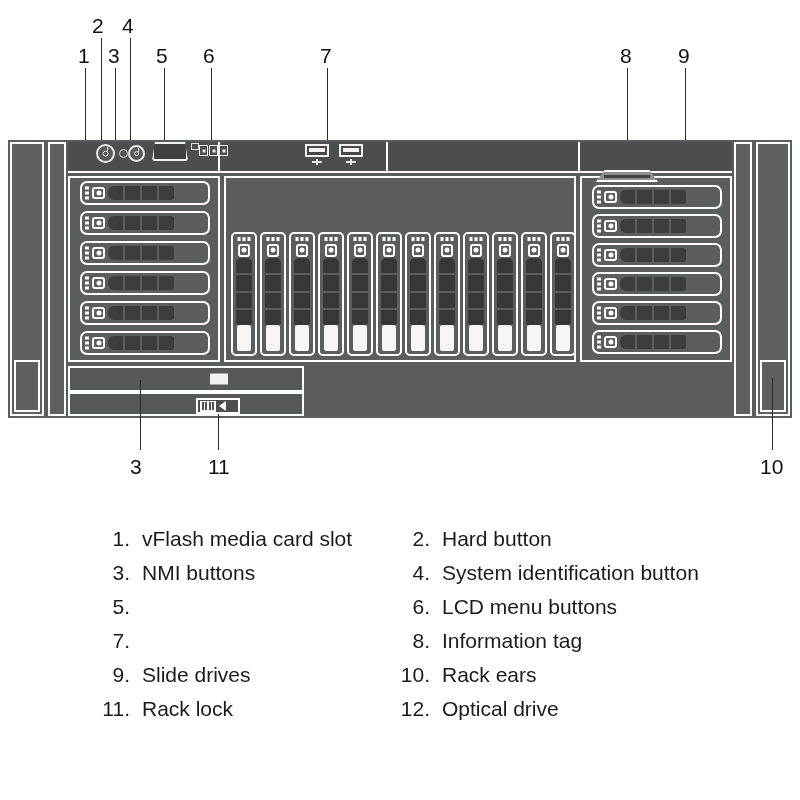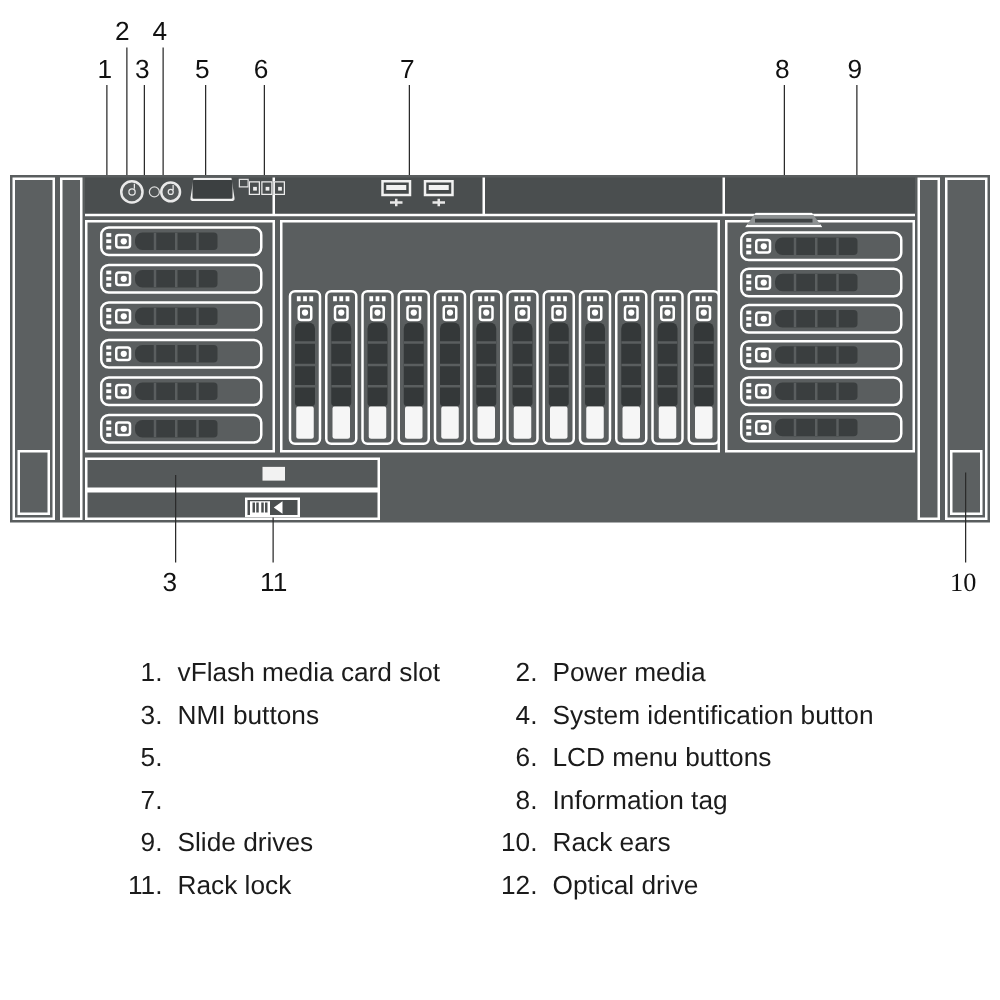--- a/index.html
+++ b/index.html
@@ -884,30 +884,30 @@
       </span>
     <span class="arrow"></span>
   </div>
 
   <div class="leader" style="left:140px;top:380px;height:70px;"></div>
   <div class="leader" style="left:218px;top:414px;height:36px;"></div>
   <div class="leader" style="left:772px;top:378px;height:72px;"></div>
 
   <div class="callout" style="left:130px;top:456px;">3</div>
   <div class="callout" style="left:208px;top:456px;">11</div>
-  <div class="callout" style="left:760px;top:456px;font-family:Liberation Serif, serif;">10</div>
+  <div class="callout" style="left:760px;top:456px;">10</div>
 
   <div class="captions">
     <div class="cap">
       <span class="num">1.</span>
       <span class="txt">vFlash media card slot</span>
     </div>
     <div class="cap">
       <span class="num">2.</span>
-      <span class="txt">Power media</span>
+      <span class="txt">Hard button</span>
     </div>
     <div class="cap">
       <span class="num">3.</span>
       <span class="txt">NMI buttons</span>
     </div>
     <div class="cap">
       <span class="num">4.</span>
       <span class="txt">System identification button</span>
     </div>
     <div class="cap">

